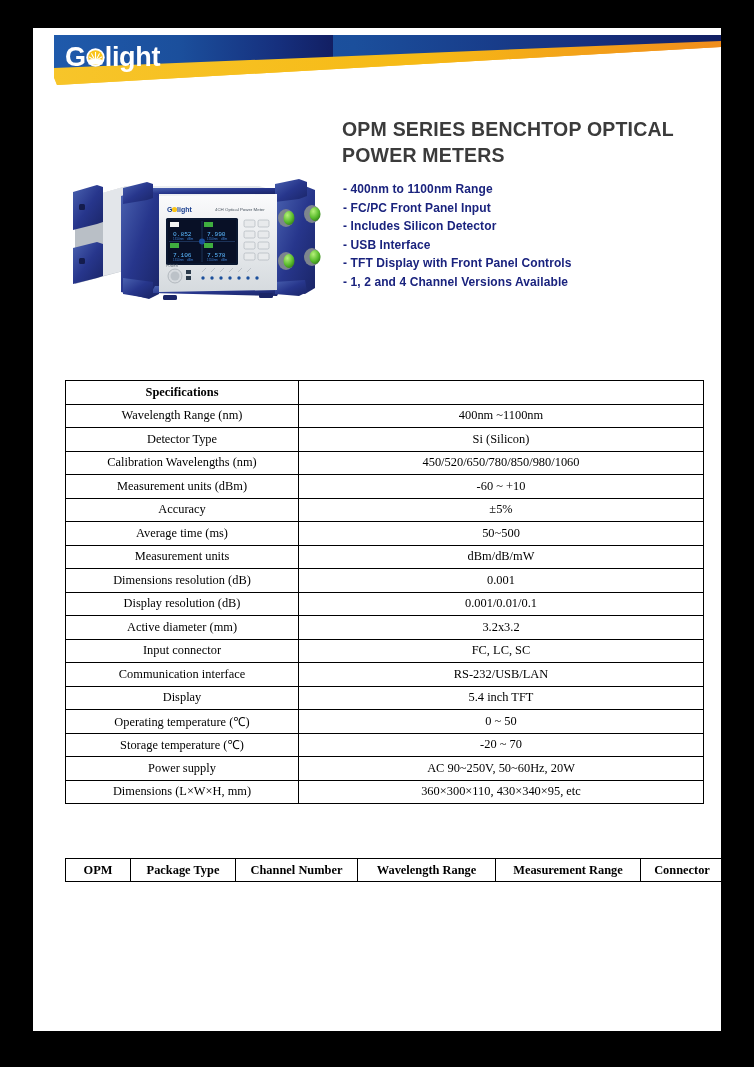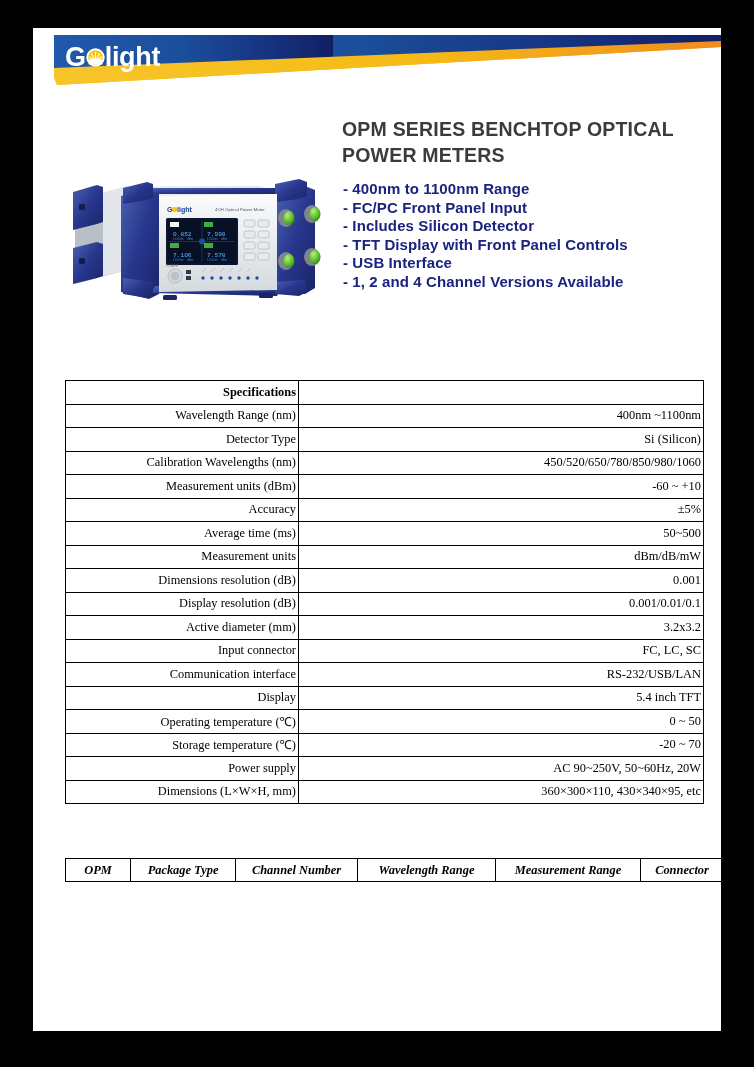--- a/index.html
+++ b/index.html
@@ -77,21 +77,21 @@
   }
 
   
   #features {
     position: absolute;
     left: 310px;
     top: 152px;
     width: 380px;
     font-family: "Liberation Sans", sans-serif;
     font-weight: bold;
-    font-size: 15px;
+    font-size: 12px;
     line-height: 18.6px;
     color: #1a237e;
     letter-spacing: 0.1px;
   }
   #features .feat { white-space: nowrap; }
 
   
   #product {
     position: absolute;
     left: 30px;
@@ -106,21 +106,21 @@
     position: absolute;
     left: 32px;
     top: 352px;
     width: 628px;
     border-collapse: collapse;
     table-layout: fixed;
   }
   #spec-table td {
     border: 1px solid #000000;
     height: 22.5px;
-    text-align: right;
+    text-align: center;
     vertical-align: middle;
     font-size: 12.4px;
     color: #000000;
     padding: 0 2px;
   }
   #spec-table td.c-label { width: 228px; }
   #spec-table td.c-value { width: 400px; }
   #spec-table tr.hdr td.c-label { font-weight: bold; font-size: 12.4px; }
 
   
@@ -132,21 +132,20 @@
     border-collapse: collapse;
     table-layout: fixed;
   }
   #order-table td {
     border: 1px solid #000000;
     text-align: center;
     vertical-align: middle;
     font-size: 12.4px;
     color: #000000;
     padding: 3px 2px;
-    font-style: italic;
   }
   #order-table tr.ord-hdr td {
     font-weight: bold;
     height: 22px;
     padding: 0 2px;
   }
   #order-table tr.ord-body td {
     height: 82px;
     line-height: 15.5px;
   }
@@ -340,22 +339,22 @@
       <rect x="196" y="127" width="14" height="5" rx="1.5" fill="#1a2567"></rect>
     </svg>
   </div>
 
   <div id="title">OPM SERIES BENCHTOP OPTICAL POWER METERS</div>
 
   <div id="features">
     <div class="feat">- 400nm to 1100nm Range</div>
     <div class="feat">- FC/PC Front Panel Input</div>
     <div class="feat">- Includes Silicon Detector</div>
+    <div class="feat">- USB Interface</div>
     <div class="feat">- TFT Display with Front Panel Controls</div>
-    <div class="feat">- USB Interface</div>
     <div class="feat">- 1, 2 and 4 Channel Versions Available</div>
   </div>
 
   <table id="spec-table">
     <tbody>
       <tr class="hdr">
         <td class="c-label">Specifications</td>
         <td class="c-value"></td>
       </tr>
       <tr>

